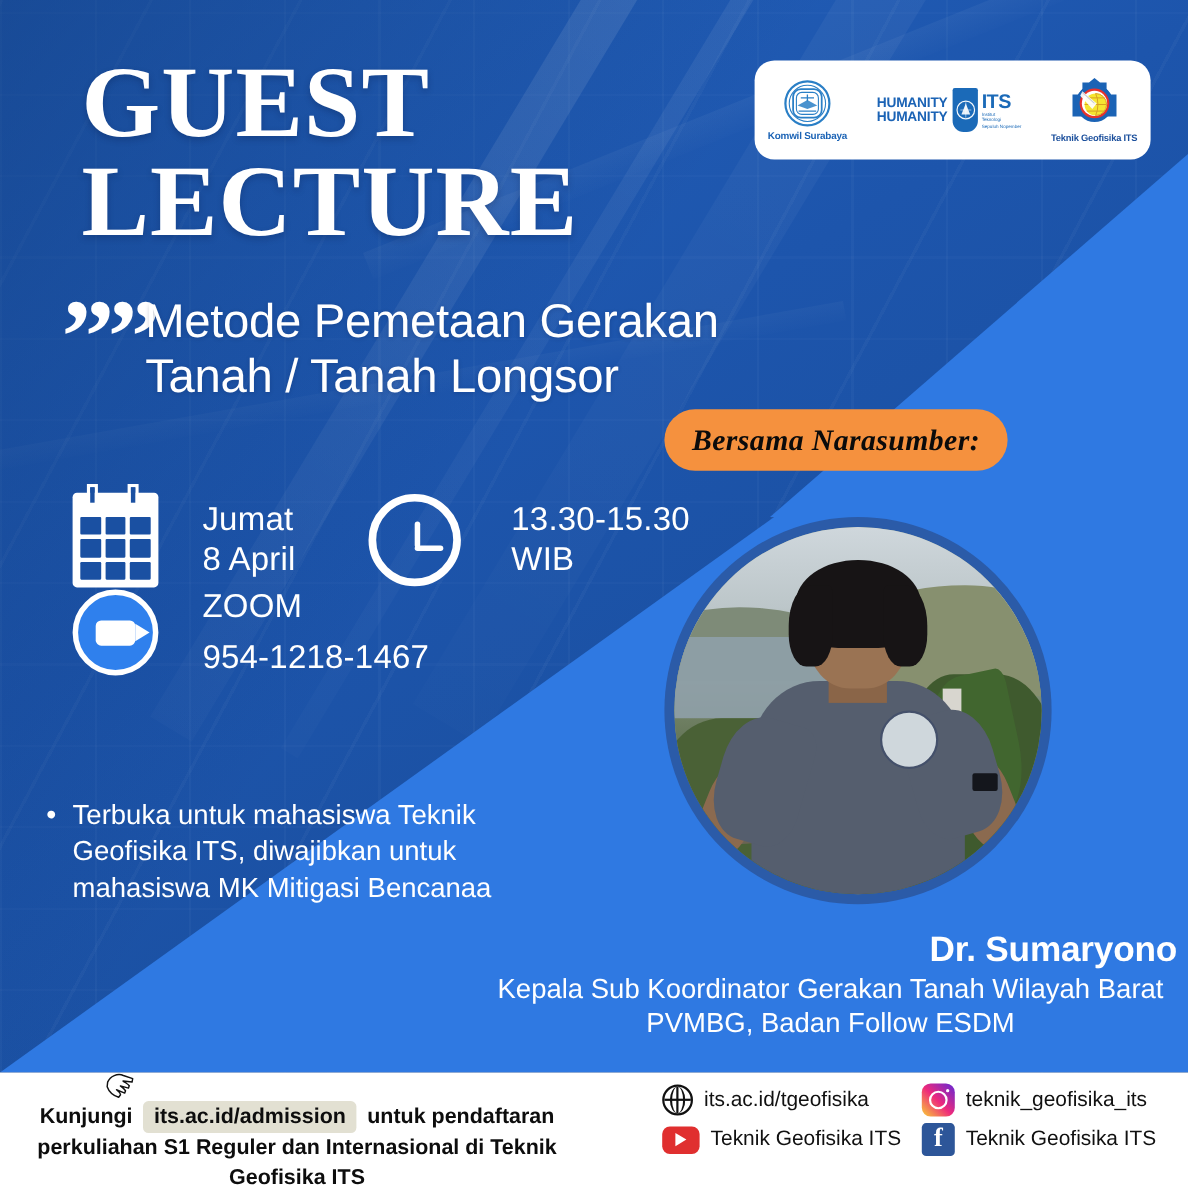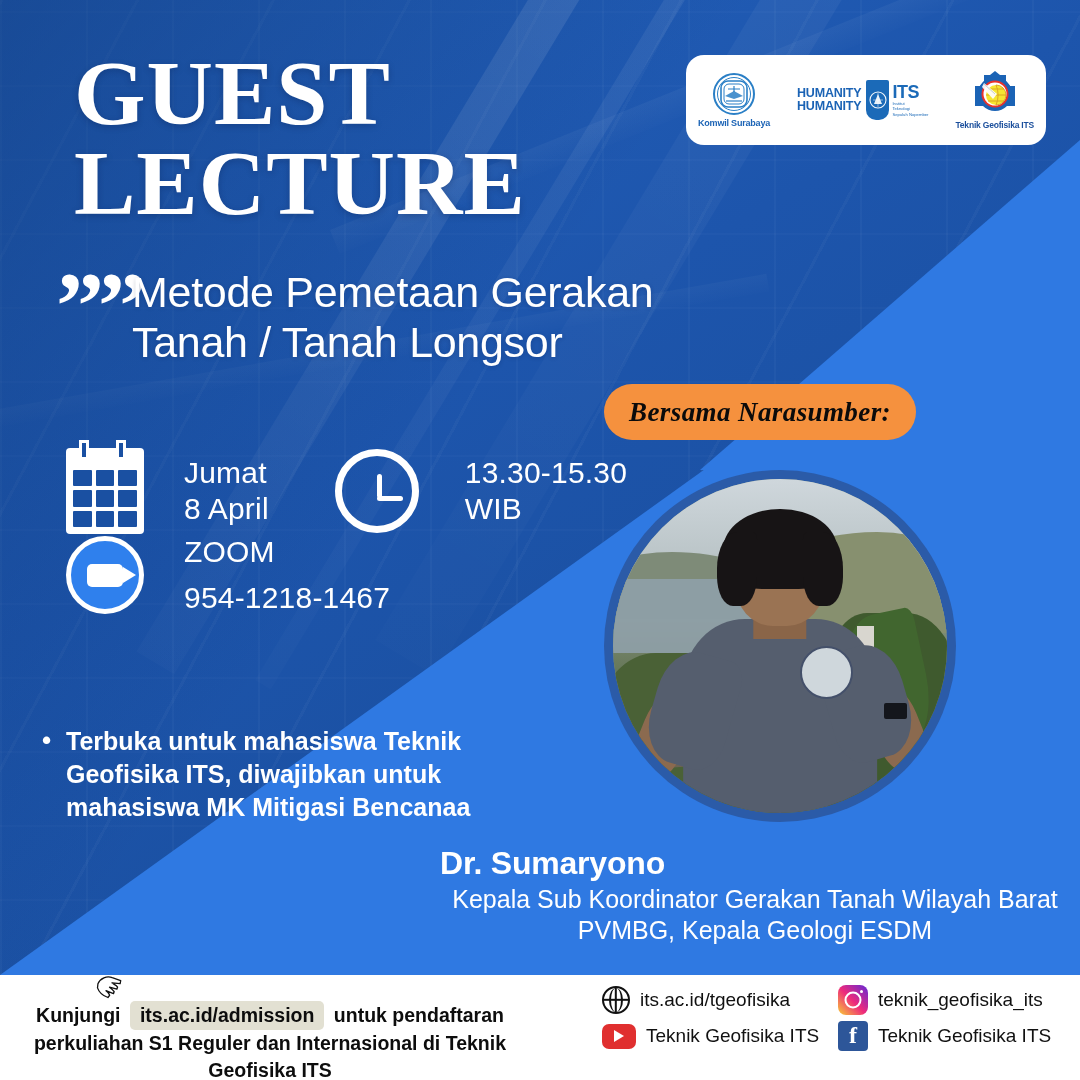--- a/index.html
+++ b/index.html
@@ -154,31 +154,31 @@
   }
 
   .lbl{ color:#fff; font-size:30px; line-height:1.2; font-weight:300; letter-spacing:.2px; }
   .lbl .b{ display:block; }
   .gap-a{ width:40px; }
   .gap-b{ width:66px; }
   .gap-c{ width:46px; }
 
   .bullets{
     position:absolute; left:40px; top:725px; width:490px;
-    color:#fff; font-size:25px; line-height:1.32; font-weight:700;
+    color:#fff; font-size:25px; line-height:1.32; font-weight:400;
   }
   .bullets ul{ list-style:none; }
   .bullets li{ position:relative; padding-left:26px; }
   .bullets li::before{
     content:"•"; position:absolute; left:2px; top:-2px; font-size:26px;
   }
 
   
   .pill{
-    position:absolute; left:604px; top:384px;
+    position:absolute; left:604px; top:372px;
     width:312px; height:56px; border-radius:28px;
     background:#f5913e;
     display:flex; align-items:center; justify-content:center;
   }
   .pill span{
     font-family:"Liberation Serif", serif;
     font-style:italic; font-weight:bold; font-size:27px; color:#0b0b0b;
     letter-spacing:.4px;
   }
 
@@ -210,21 +210,21 @@
   .ph-arm-r{ position:absolute; right:8%; bottom:12%; width:14%; height:26%; background:#8b6a4f; border-radius:40%; transform:rotate(-22deg); }
   .ph-neck{ position:absolute; left:50%; top:34%; transform:translateX(-50%); width:16%; height:14%; background:#8a6548; }
   .ph-face{ position:absolute; left:50%; top:14%; transform:translateX(-50%); width:27%; height:30%; background:#9a7353; border-radius:46% 46% 42% 42%; }
   .ph-hair{ position:absolute; left:50%; top:9%; transform:translateX(-50%); width:34%; height:24%; background:#171415; border-radius:50% 50% 34% 34%; }
   .ph-hair-s{ position:absolute; left:31%; top:16%; width:12%; height:22%; background:#171415; border-radius:50% 10% 40% 40%; }
   .ph-hair-s2{ position:absolute; right:31%; top:16%; width:12%; height:22%; background:#171415; border-radius:10% 50% 40% 40%; }
   .ph-logo{ position:absolute; left:56%; top:50%; width:16%; height:16%; border-radius:50%; background:#cfd7dc; border:2px solid #44506a; }
   .ph-watch{ position:absolute; right:12%; bottom:28%; width:7%; height:5%; background:#14161c; border-radius:2px; }
 
   .spk-name{
-    position:absolute; left:440px; top:845px; width:630px; text-align:left;
+    position:absolute; left:440px; top:845px; width:630px; text-align:right;
     color:#fff; font-size:32px; font-weight:bold; letter-spacing:-.2px;
   }
   .spk-role{
     position:absolute; left:440px; top:884px; width:630px; text-align:center;
     color:#fff; font-size:25px; font-weight:300; line-height:1.25;
   }
 
   
   .footer{
     position:absolute; left:0; top:975px; width:1080px; height:105px;
@@ -431,21 +431,21 @@
       <div class="ph-face"></div>
       <div class="ph-hair"></div>
       <div class="ph-hair-s"></div>
       <div class="ph-hair-s2"></div>
     </div>
   </div>
 
   <div class="spk-name">Dr. Sumaryono</div>
   <div class="spk-role">
     <div>Kepala Sub Koordinator Gerakan Tanah Wilayah Barat</div>
-    <div>PVMBG,  Kepala Geologi ESDM</div>
+    <div>PVMBG,  Badan Follow ESDM</div>
   </div>
 
   <div class="footer">
 
     <div class="foot-left">
       <div class="hand">
         <svg width="30" height="28" viewBox="0 0 30 28">
           <path d="M3 9 C6 4, 13 2, 18 5 L26 9 L25 12 L17 10 C19 12, 21 13, 22 15 L21 17 L14 14 C16 16, 17 17, 18 19 L17 21 L10 17 C12 19, 13 20, 13 22 L11 24 C7 22, 3 18, 2 13 Z" fill="#ffffff" stroke="#111111" stroke-width="1.3" stroke-linejoin="round"></path>
         </svg>
       </div>

